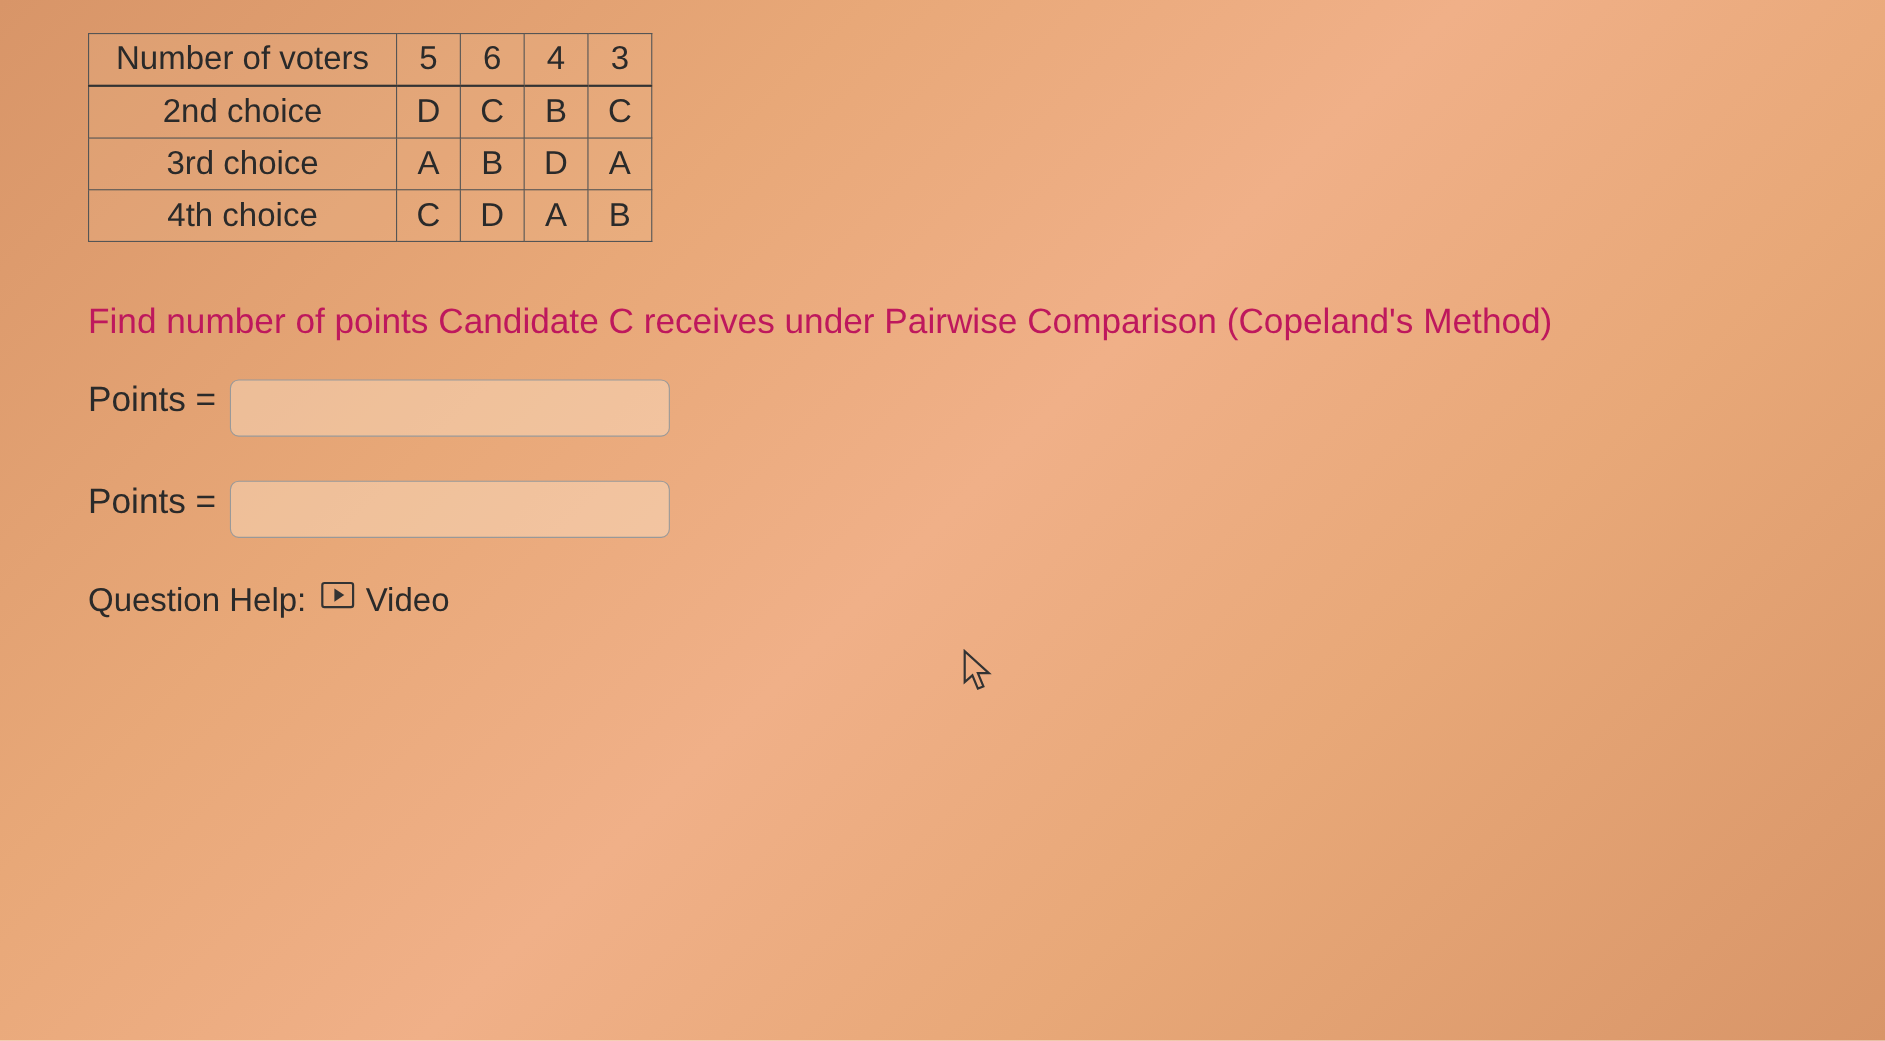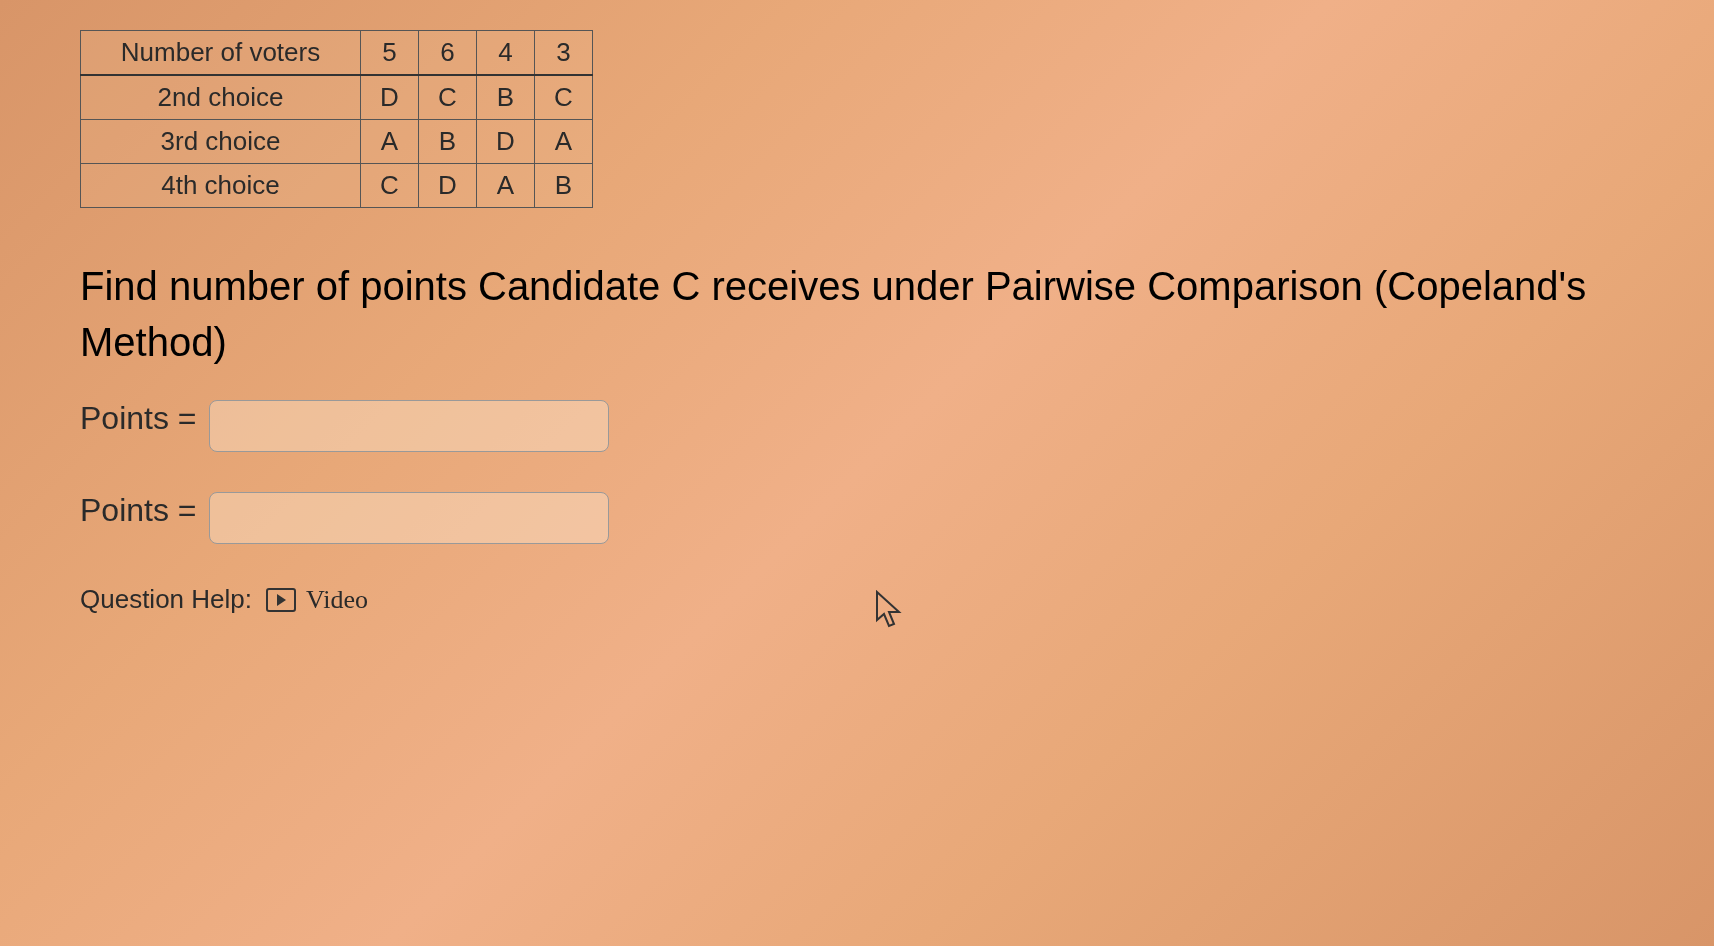--- a/index.html
+++ b/index.html
@@ -12,21 +12,21 @@
       padding: 30px 40px;
       overflow: hidden;
       position: relative;
     }
     .content {
       padding-left: 40px;
     }
     table.preference {
       border-collapse: collapse;
       margin-bottom: 50px;
-      font-size: 26px;
+      font-size: 30px;
     }
     table.preference th, table.preference td {
       border: 1px solid #555;
       padding: 6px 14px;
       text-align: center;
       background: rgba(240, 200, 160, 0.15);
     }
     table.preference th.rowhead {
       font-weight: normal;
       text-align: center;
@@ -34,23 +34,23 @@
       min-width: 280px;
     }
     table.preference tr:first-child th {
       border-bottom: 2px solid #333;
       font-weight: normal;
     }
     table.preference td {
       min-width: 58px;
     }
     .question {
-      font-size: 40px;
+      font-size: 32px;
       margin: 30px 0 30px 0;
-      color: #000000;
+      color: #be185d;
       line-height: 1.4;
     }
     .input-row {
       display: flex;
       gap: 12px;
       margin-bottom: 40px;
       font-size: 32px;
     }
     .input-row label {
       color: #2a2a2a;
@@ -61,21 +61,21 @@
       border: 1px solid #999;
       border-radius: 8px;
       background: rgba(255,240,220,0.35);
       font-size: 28px;
       padding: 0 12px;
     }
     .help-row {
       display: flex;
       align-items: center;
       gap: 14px;
-      font-size: 26px;
+      font-size: 30px;
       margin-top: 30px;
     }
     .video-icon {
       display: inline-flex;
       align-items: center;
       justify-content: center;
       width: 30px;
       height: 24px;
       border: 2px solid #333;
       border-radius: 3px;
@@ -86,23 +86,21 @@
       display: block;
       width: 0; height: 0;
       border-left: 9px solid #333;
       border-top: 6px solid transparent;
       border-bottom: 6px solid transparent;
       margin-left: 2px;
     }
     .video-link {
       cursor: pointer;
       display: inline-flex;
-      align-items: center;
       gap: 10px;
-      font-family: Liberation Serif, serif;
     }
     .cursor {
       position: absolute;
       top: 590px;
       left: 875px;
       pointer-events: none;
     }
   </style>
 </head>
 <body>

